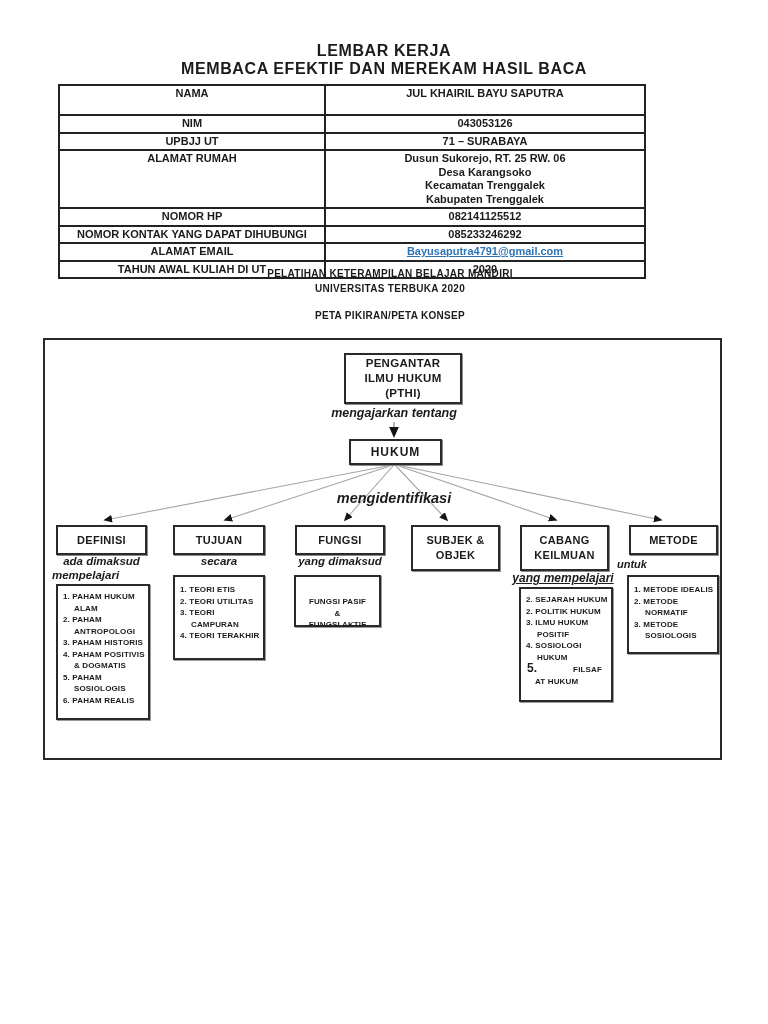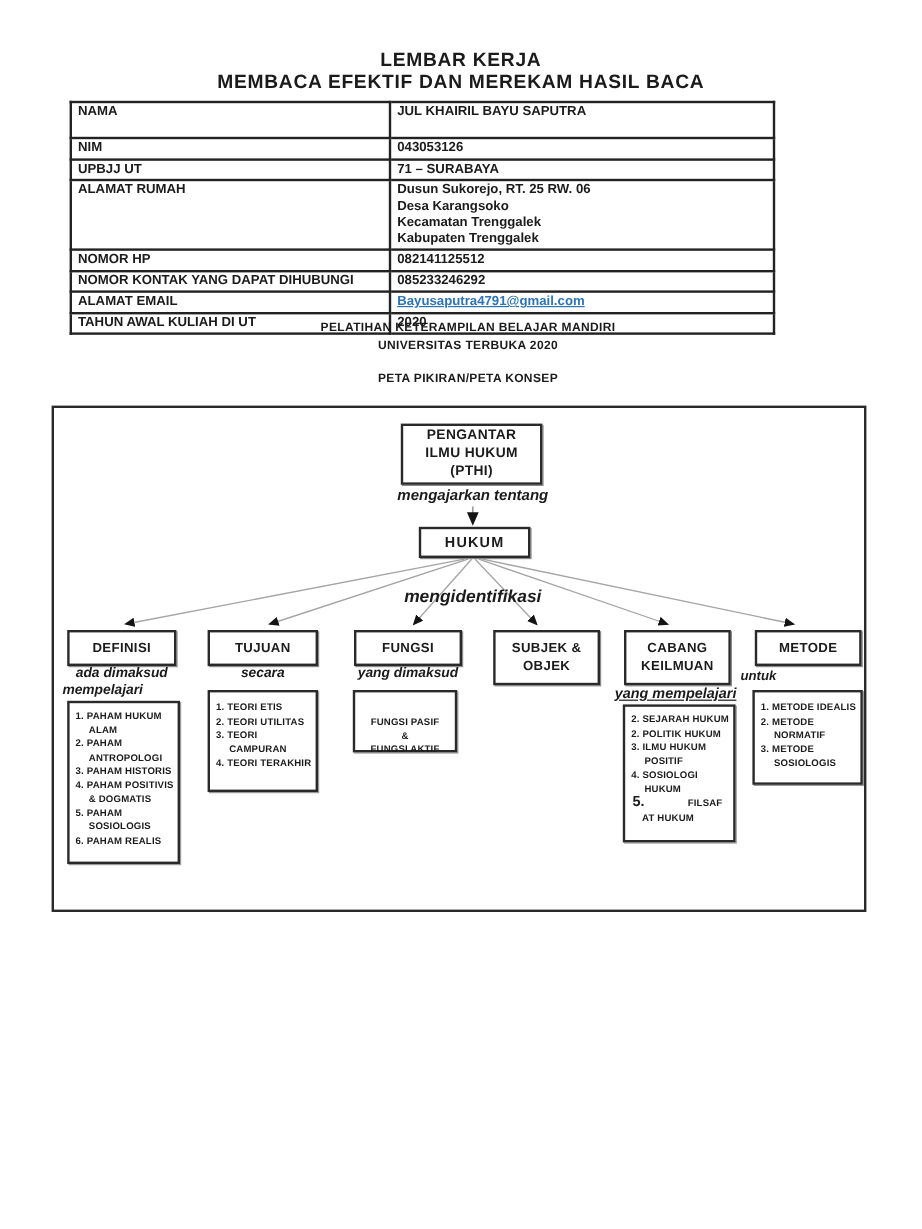--- a/index.html
+++ b/index.html
@@ -10,21 +10,21 @@
   }
   .abs{position:absolute;}
   .ctr{text-align:center;}
 
   
   .doc-title{left:0;width:768px;font-size:16px;letter-spacing:.6px;line-height:19px;}
 
   
   table.info{
     border-collapse:collapse;left:58px;top:84px;width:588px;
-    font-size:11px;table-layout:fixed;
+    font-size:11px;table-layout:fixed;text-align:center;
   }
   table.info td{
     border:2px solid #222;padding:1px 5px;vertical-align:top;line-height:13.5px;
   }
   td.lbl{width:254px;}
   .link{color:#2E74B5;text-decoration:underline;cursor:pointer;}
 
   
   .sec-head{left:16px;width:748px;font-size:10px;line-height:15px;letter-spacing:.3px;}
 
@@ -115,21 +115,21 @@
     </defs>
     <line x1="349" y1="82" x2="349" y2="96" stroke="#9a9a9a" stroke-width="1.4" marker-end="url(#ah)"></line>
     <line x1="342" y1="126" x2="60" y2="180" stroke="#a5a5a5" stroke-width="1.1" marker-end="url(#ah)"></line>
     <line x1="345" y1="126" x2="180" y2="180" stroke="#a5a5a5" stroke-width="1.1" marker-end="url(#ah)"></line>
     <line x1="348" y1="126" x2="300" y2="180" stroke="#a5a5a5" stroke-width="1.1" marker-end="url(#ah)"></line>
     <line x1="351" y1="126" x2="402" y2="180" stroke="#a5a5a5" stroke-width="1.1" marker-end="url(#ah)"></line>
     <line x1="354" y1="126" x2="511" y2="180" stroke="#a5a5a5" stroke-width="1.1" marker-end="url(#ah)"></line>
     <line x1="357" y1="126" x2="616" y2="180" stroke="#a5a5a5" stroke-width="1.1" marker-end="url(#ah)"></line>
   </svg>
 
-  <div class="dbox" style="left:289px;top:13px;width:114px;height:47px;font-size:11.5px;">
+  <div class="dbox" style="left:299px;top:13px;width:114px;height:47px;font-size:11.5px;">
     <div>PENGANTAR</div>
     <div>ILMU HUKUM</div>
     <div>(PTHI)</div>
   </div>
 
   <div class="ital" style="left:264px;top:66px;width:170px;text-align:center;font-size:12.5px;">mengajarkan tentang</div>
 
   <div class="dbox" style="left:304px;top:99px;width:89px;height:22px;font-size:12px;letter-spacing:1px;">HUKUM</div>
 
   <div class="ital" style="left:264px;top:150px;width:170px;text-align:center;font-size:14.5px;">mengidentifikasi</div>

